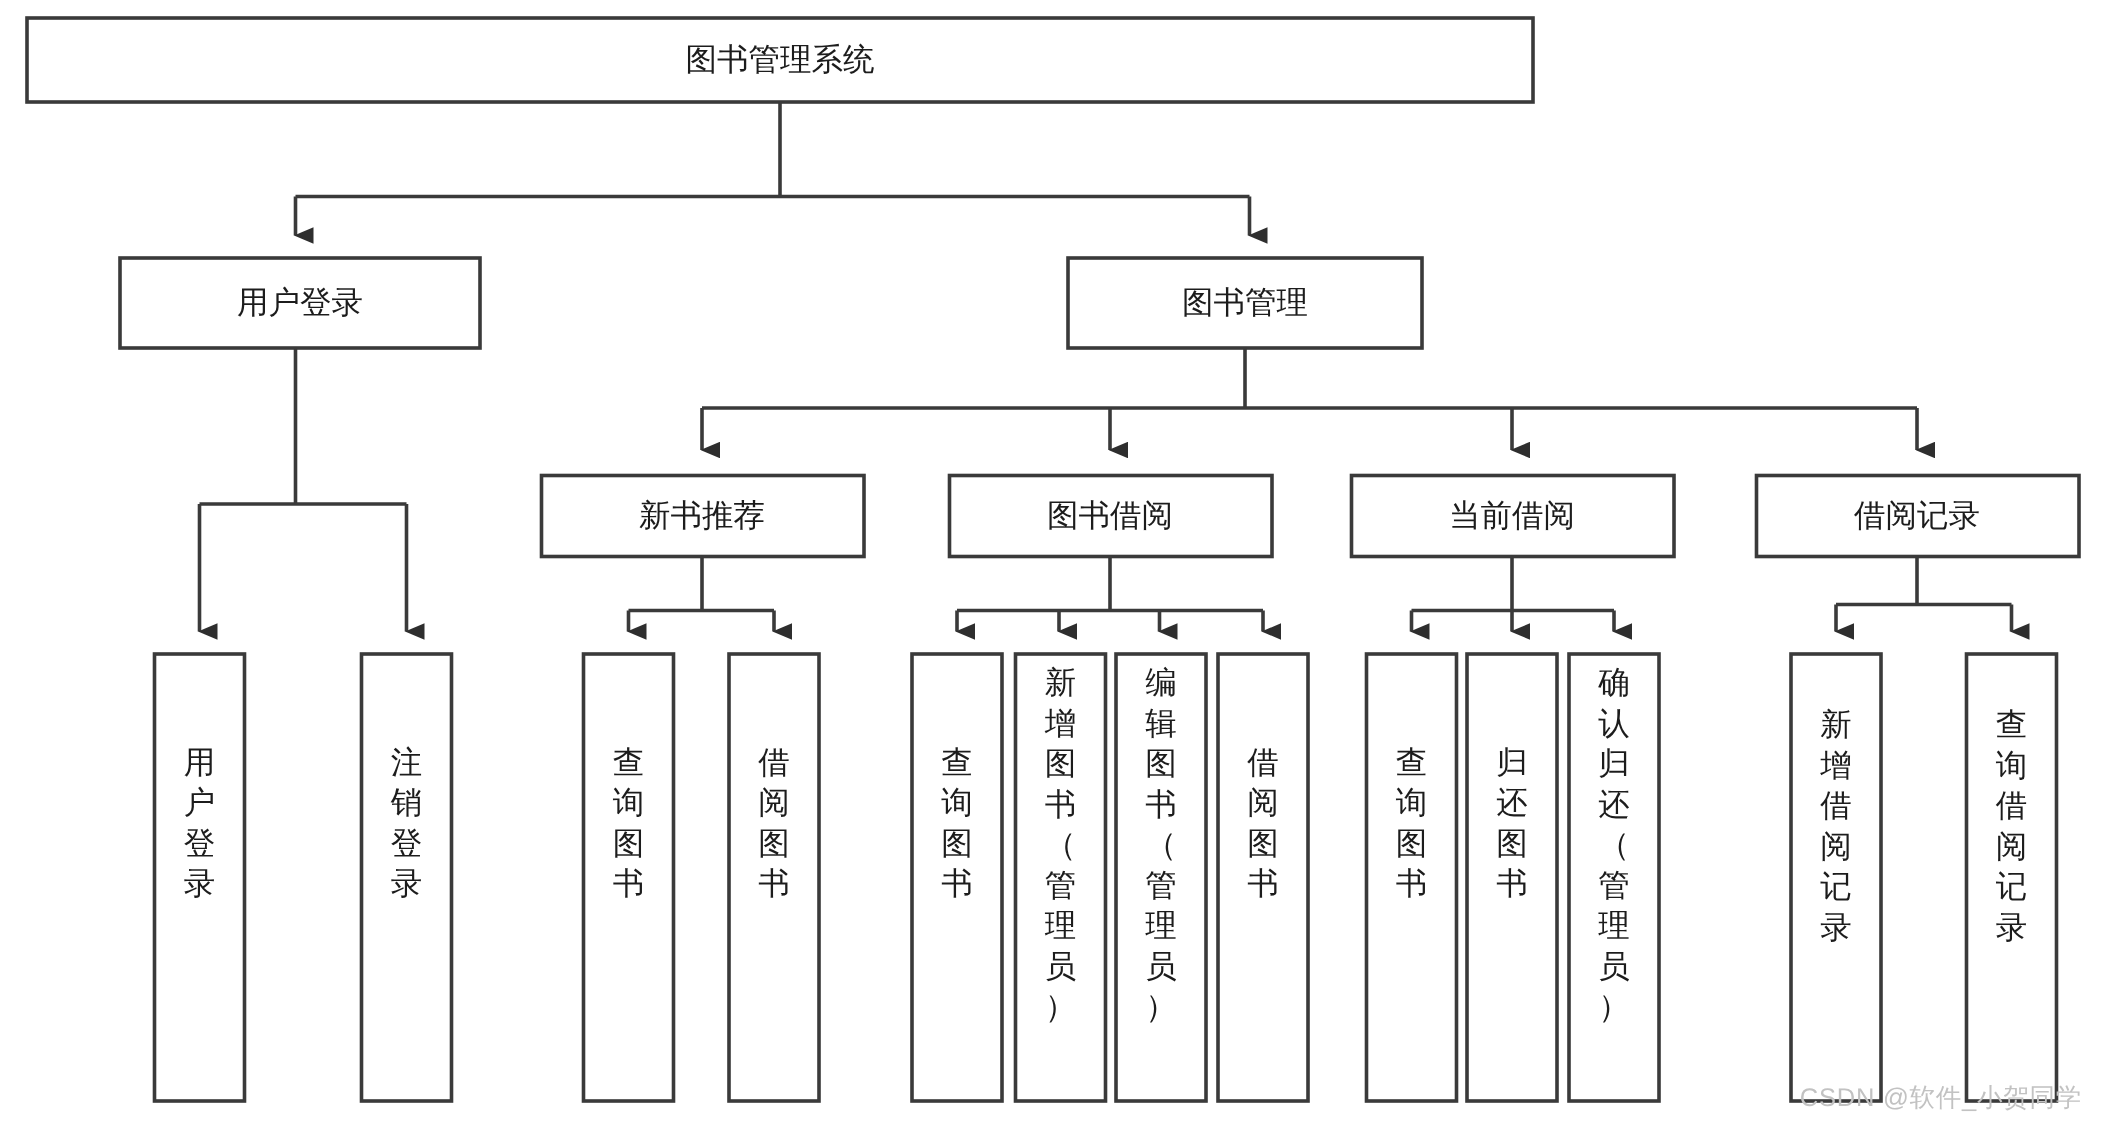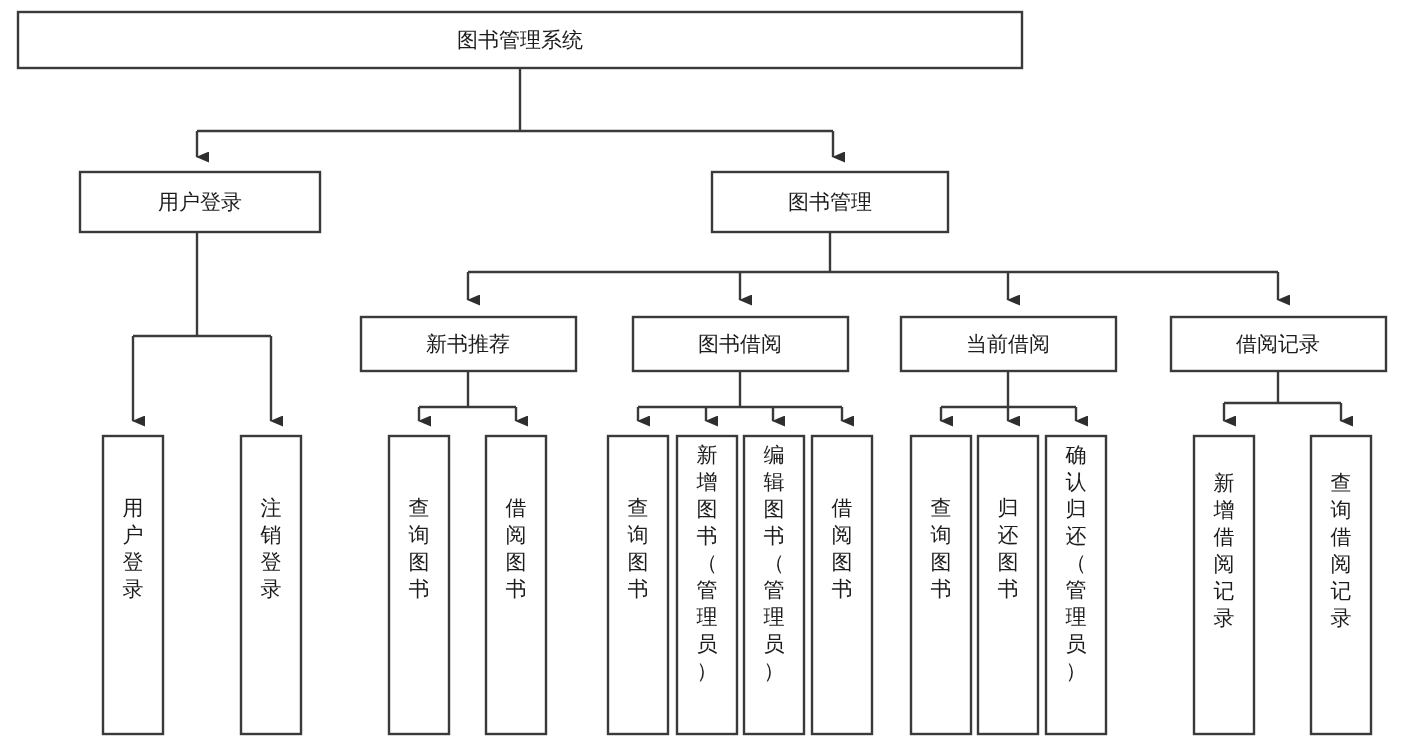--- a/index.html
+++ b/index.html
@@ -225,14 +225,15 @@
       <text class="node-label-v" x="1224" y="490"><tspan x="1224" dy="0">新</tspan><tspan x="1224" dy="27">增</tspan><tspan x="1224" dy="27">借</tspan><tspan x="1224" dy="27">阅</tspan><tspan x="1224" dy="27">记</tspan><tspan x="1224" dy="27">录</tspan></text>
     </g>
 
     <g>
       <rect class="node-box" x="1311" y="436" width="60" height="298"></rect>
       <text class="node-label-v" x="1341" y="490"><tspan x="1341" dy="0">查</tspan><tspan x="1341" dy="27">询</tspan><tspan x="1341" dy="27">借</tspan><tspan x="1341" dy="27">阅</tspan><tspan x="1341" dy="27">记</tspan><tspan x="1341" dy="27">录</tspan></text>
     </g>
 
   </svg>
 
+  <div class="watermark-text">CSDN @软件_小贺同学</div>
 
 </div>
 
 </body></html>

